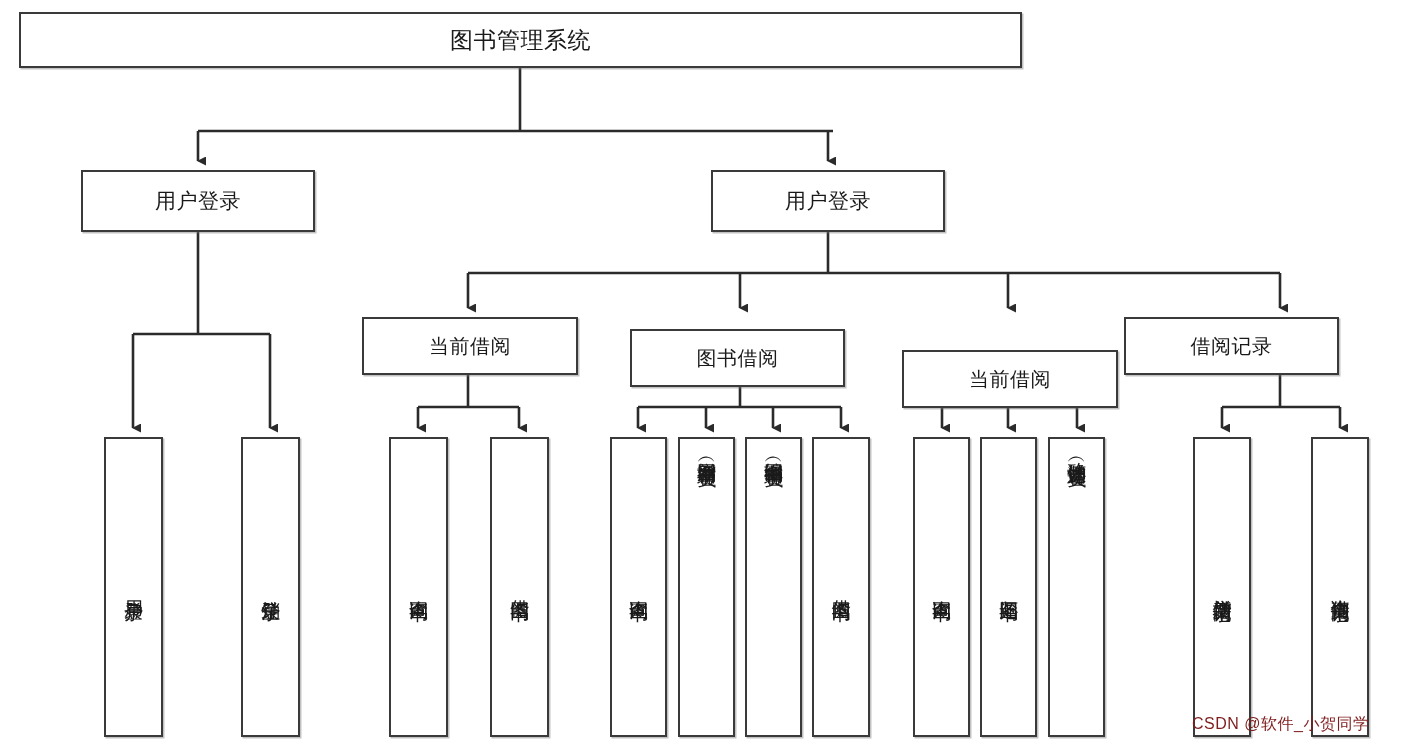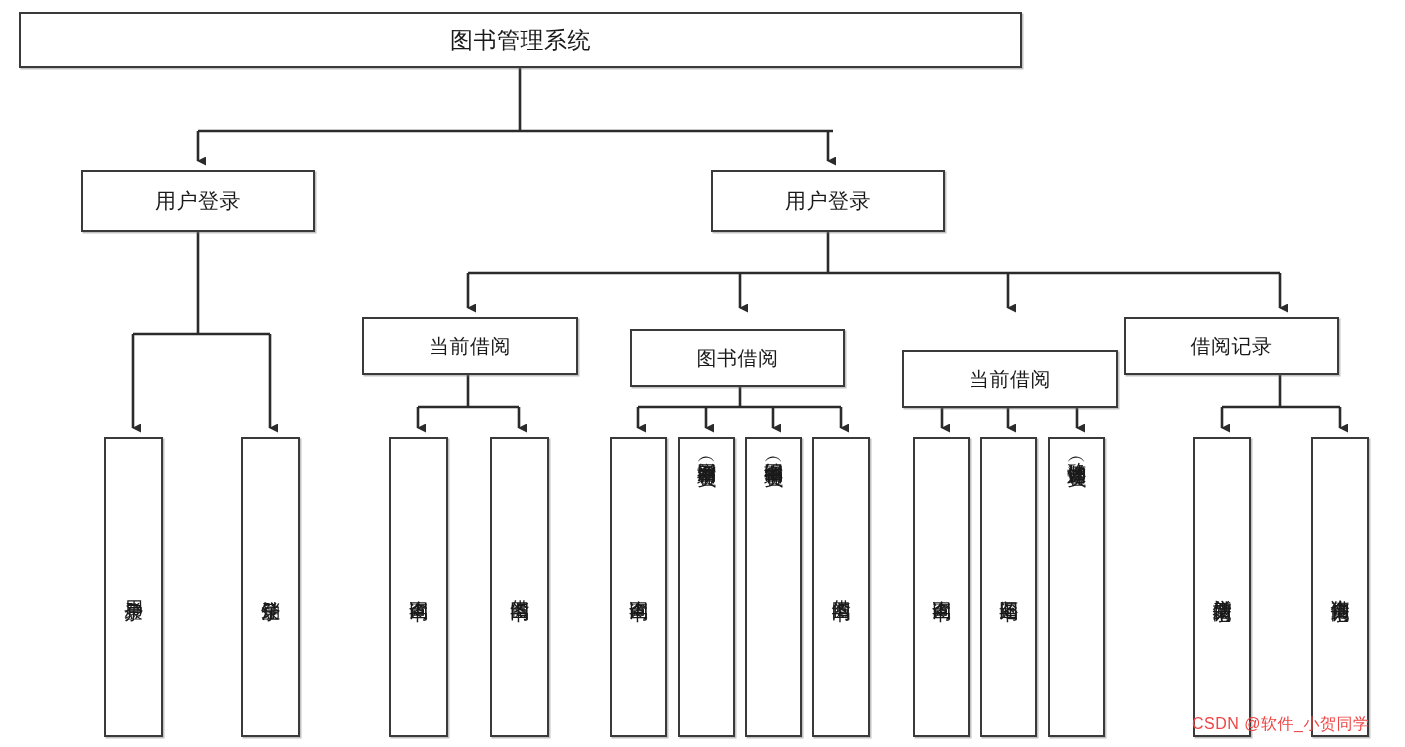--- a/index.html
+++ b/index.html
@@ -27,21 +27,21 @@
   .n-borrow{left:630px;width:215px;margin-top:12px;}
   .n-current{left:902px;width:216px;margin-top:33px;}
   .n-record{left:1124px;width:215px;}
 
   .leaf{top:437px;height:300px;align-items:flex-start;padding-top:8px;}
   .leaf .lbl{font-size:19px;writing-mode:vertical-rl;text-orientation:upright;
              line-height:1.18;white-space:nowrap;letter-spacing:1px;}
   .leaf.center{align-items:center;padding-top:0;}
 
   #watermark{position:absolute;left:1192px;top:714px;font-size:16px;
-             color:#ef4444;letter-spacing:.5px;white-space:nowrap;}
+             color:#7f1d1d;letter-spacing:.5px;white-space:nowrap;}
 </style>
 </head>
 <body>
 
 <div id="stage">
 
   <svg id="edges" viewBox="0 0 1405 747" xmlns="http://www.w3.org/2000/svg">
     <defs>
       <marker id="ah" markerWidth="9" markerHeight="9" refX="4.5" refY="8" orient="auto" markerUnits="userSpaceOnUse">
         <path d="M0,0 L9,0 L4.5,9 Z" fill="#2b2b2b"></path>

